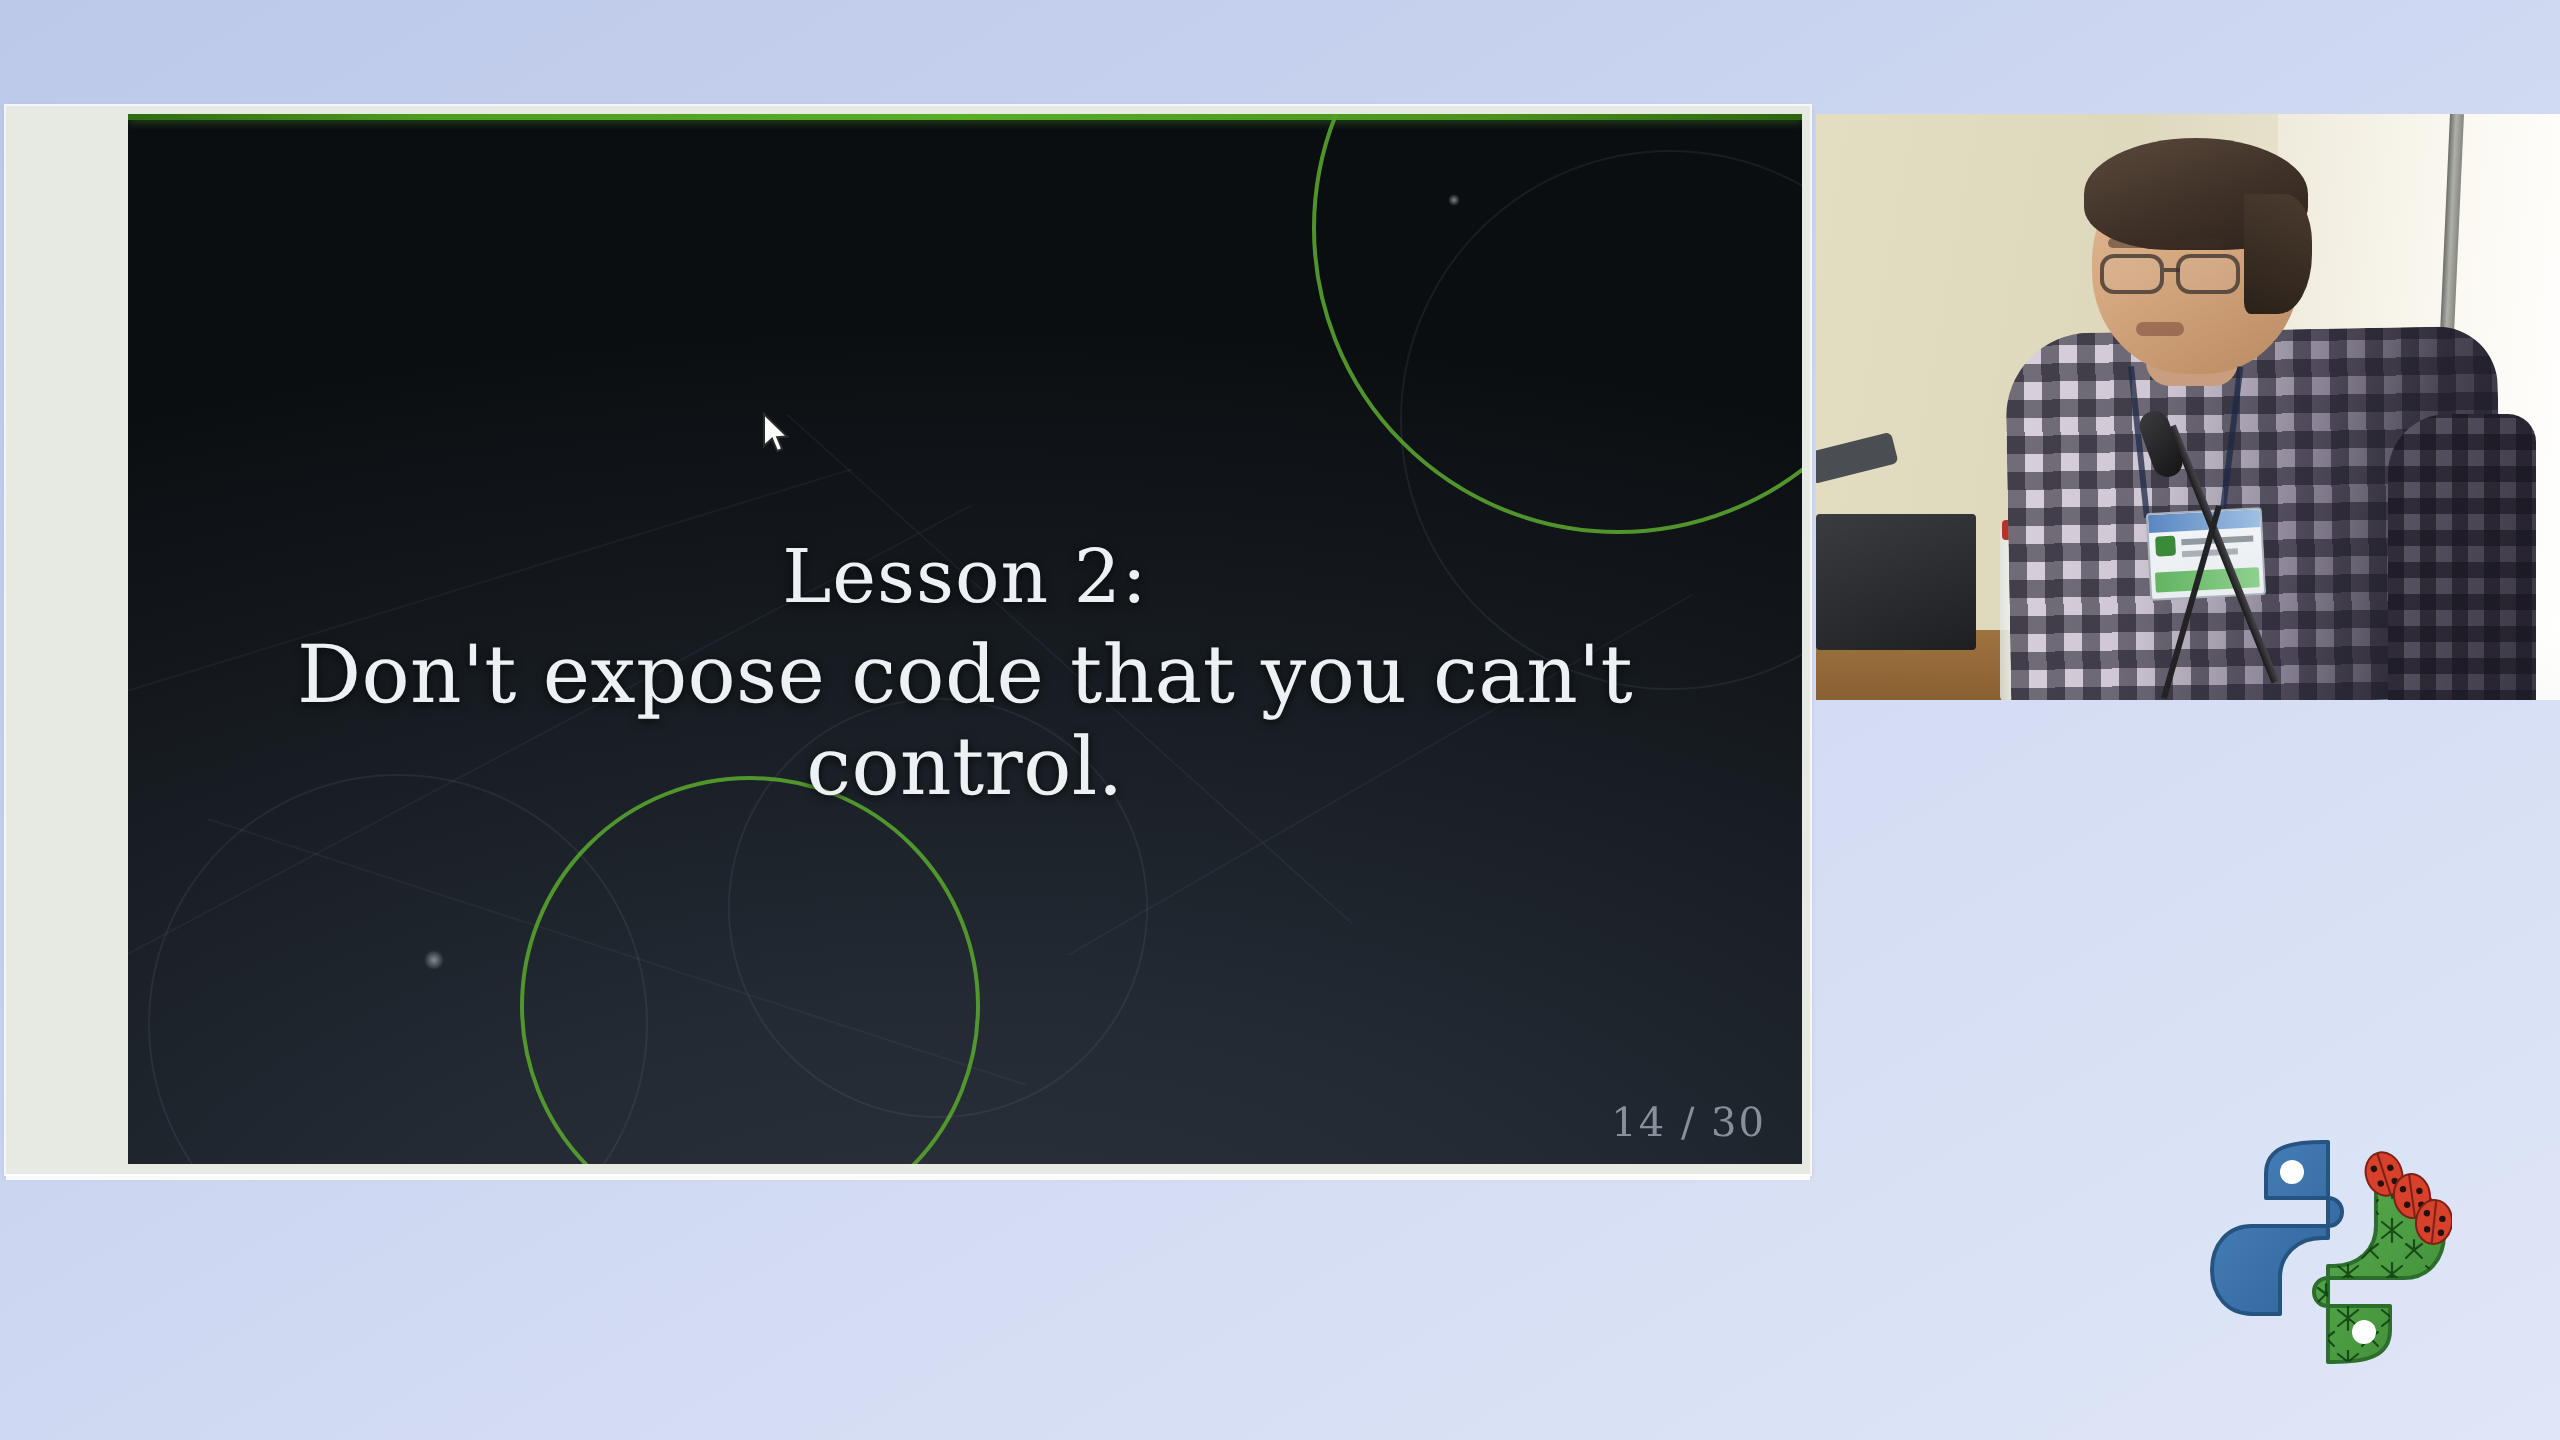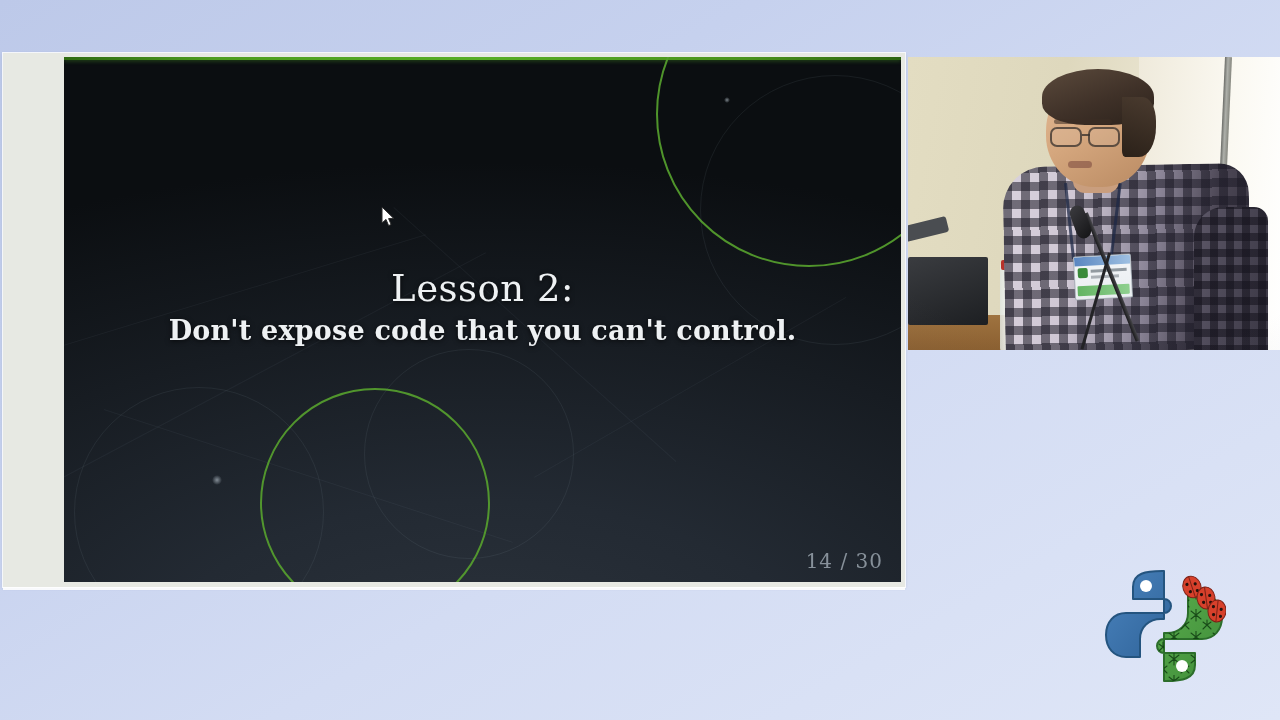--- a/index.html
+++ b/index.html
@@ -49,22 +49,22 @@
   .gcircle.faint{ border-color:rgba(150,165,175,.10); border-width:1px; }
 
   
   #slide-text{
     position:absolute; left:0; right:0; top:198px; text-align:center;
     font-family:"DejaVu Serif", serif; color:#eef1f3;
     text-shadow:0 1px 5px rgba(0,0,0,.75);
     margin-top:13px;
   }
   #slide-title{ font-size:37px; line-height:1.12; letter-spacing:.5px; }
-  #slide-subtitle{ font-size:27px; line-height:1.15; margin-top:6px;
-                   padding:0 48px; letter-spacing:.2px;font-weight:bold; }
+  #slide-subtitle{ font-size:40px; line-height:1.15; margin-top:6px;
+                   padding:0 48px; letter-spacing:.2px; }
 
   #slide-counter{
     position:absolute; right:18px; bottom:9px;
     font-family:"DejaVu Serif", serif; font-size:20px;
     color:rgba(175,186,196,.72); letter-spacing:1px;text-align:right;
   }
 
   
   #cursor{ position:absolute; left:381px; top:206px; width:14px; height:21px; }
 

